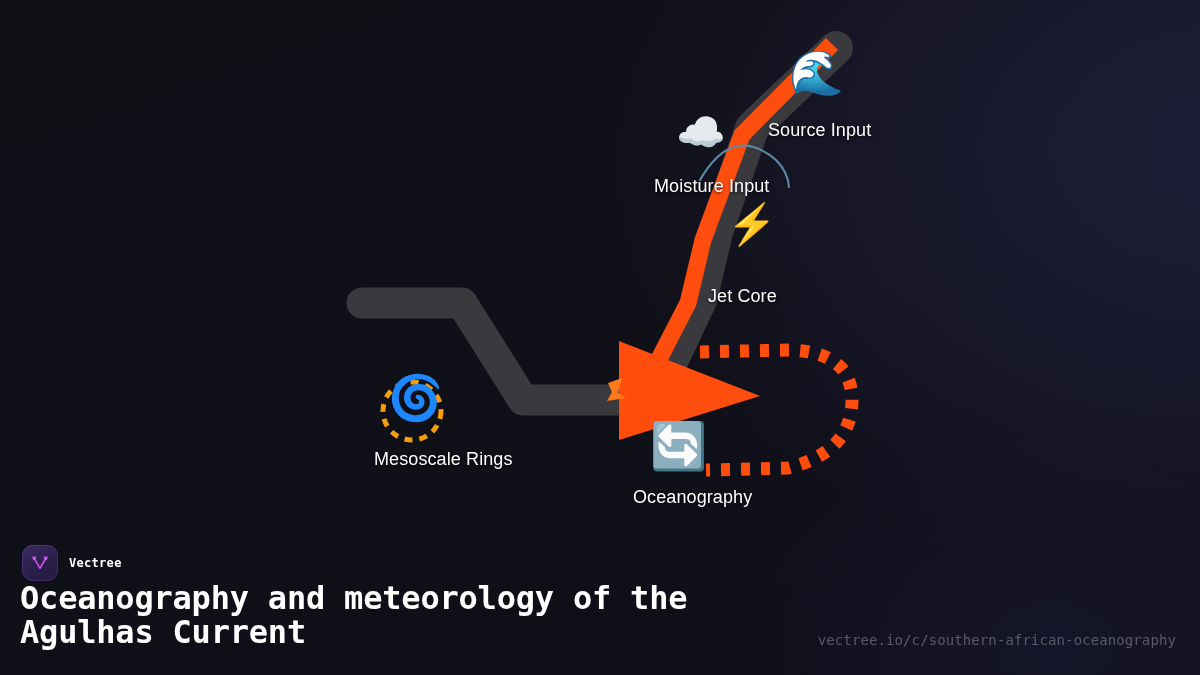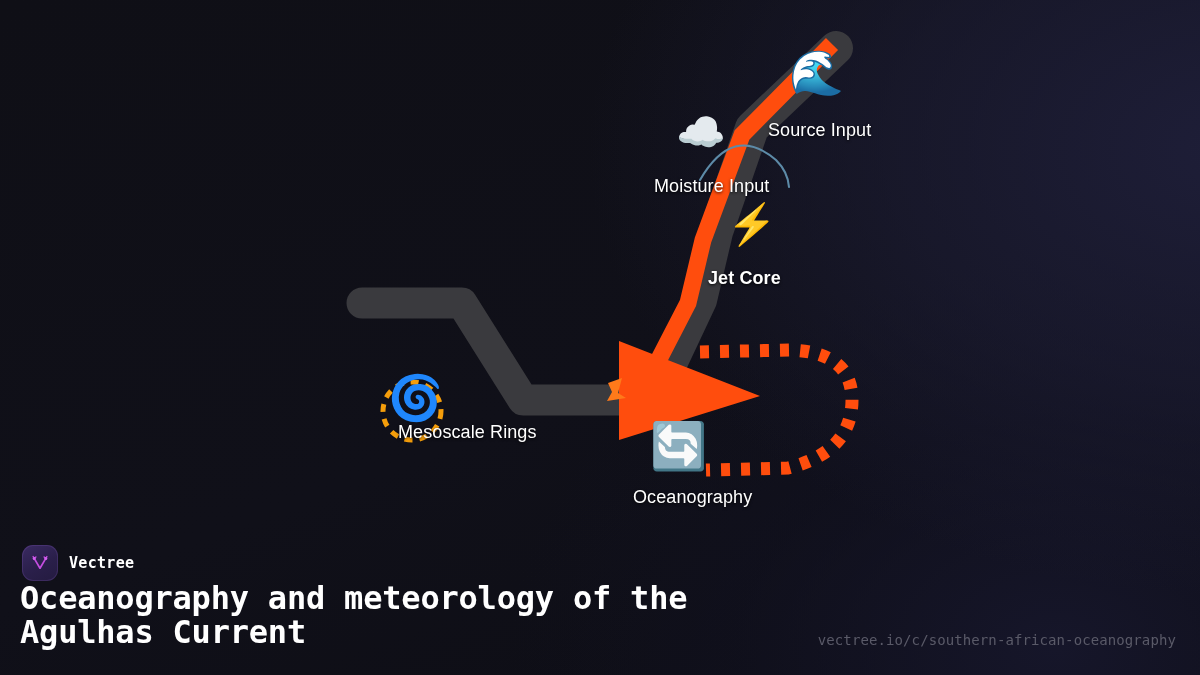--- a/index.html
+++ b/index.html
@@ -63,21 +63,21 @@
     border-radius: 11px;
     background: linear-gradient(150deg, #3a2a62 0%, #2a1f4a 55%, #241b40 100%);
     display: flex;
     align-items: center;
     justify-content: center;
     box-shadow: inset 0 0 0 1px rgba(160,110,220,0.18);
   }
   #brand-name {
     color: #ffffff;
     font-family: "DejaVu Sans Mono", "Liberation Mono", monospace;
-    font-size: 15px;
+    font-size: 12px;
     font-weight: bold;
     letter-spacing: 0.3px;
   }
   #page-title {
     position: absolute;
     left: 20px;
     top: 62px;
     width: 800px;
     color: #ffffff;
     font-family: "DejaVu Sans Mono", "Liberation Mono", monospace;
@@ -121,22 +121,22 @@
   </svg>
 
   <div class="node-emoji" style="left:789px; top:51px;">🌊</div>
   <div class="node-emoji" style="left:676px; top:112px; font-size:40px;">☁️</div>
   <div class="node-emoji" style="left:727px; top:204px; font-size:40px;">⚡</div>
   <div class="node-emoji" style="left:388px; top:376px; font-size:44px;">🌀</div>
   <div class="node-emoji" style="left:650px; top:423px; font-size:46px;">🔄</div>
 
   <div class="node-label" style="left:768px; top:121px;">Source Input</div>
   <div class="node-label" style="left:654px; top:177px;">Moisture Input</div>
-  <div class="node-label" style="left:708px; top:269px;font-weight:bold;">Jet Core</div>
-  <div class="node-label" style="left:374px; top:423px;margin-left:24px;">Mesoscale Rings</div>
+  <div class="node-label" style="left:708px; top:287px;">Jet Core</div>
+  <div class="node-label" style="left:374px; top:450px;">Mesoscale Rings</div>
   <div class="node-label" style="left:633px; top:488px;">Oceanography</div>
 
   <div id="footer">
 
     <div id="brand-row">
       <div id="brand-logo">
         <svg width="22" height="22" viewBox="0 0 22 22" xmlns="http://www.w3.org/2000/svg">
           <path d="M5.2 6.4 L11 16.2 L16.8 6.4" fill="none" stroke="#c44ee0" stroke-width="1.7" stroke-linecap="round" stroke-linejoin="round"></path>
           <path d="M5.2 6.4 L4.1 4.6 M5.2 6.4 L6.9 5.0" fill="none" stroke="#c44ee0" stroke-width="1.4" stroke-linecap="round"></path>
           <path d="M16.8 6.4 L17.9 4.6 M16.8 6.4 L15.1 5.0" fill="none" stroke="#c44ee0" stroke-width="1.4" stroke-linecap="round"></path>

